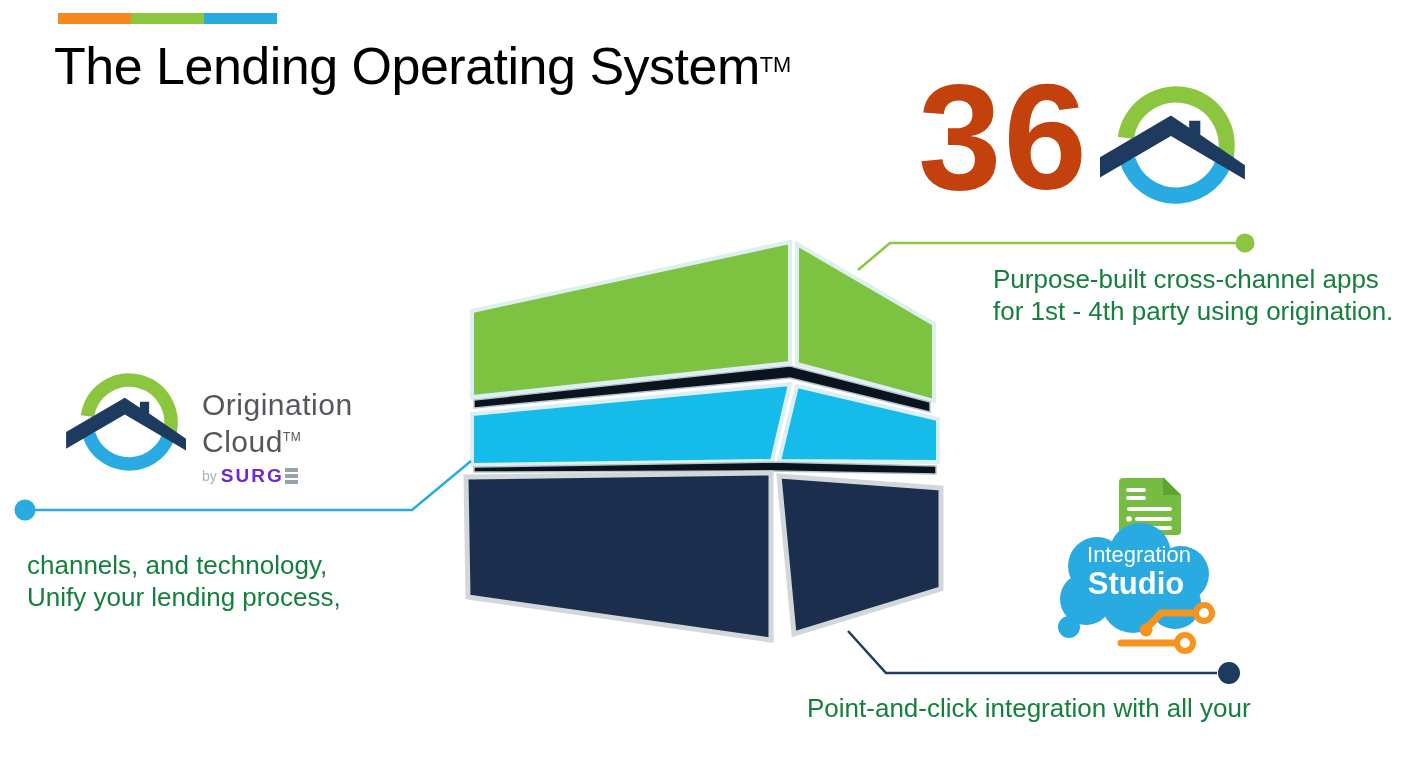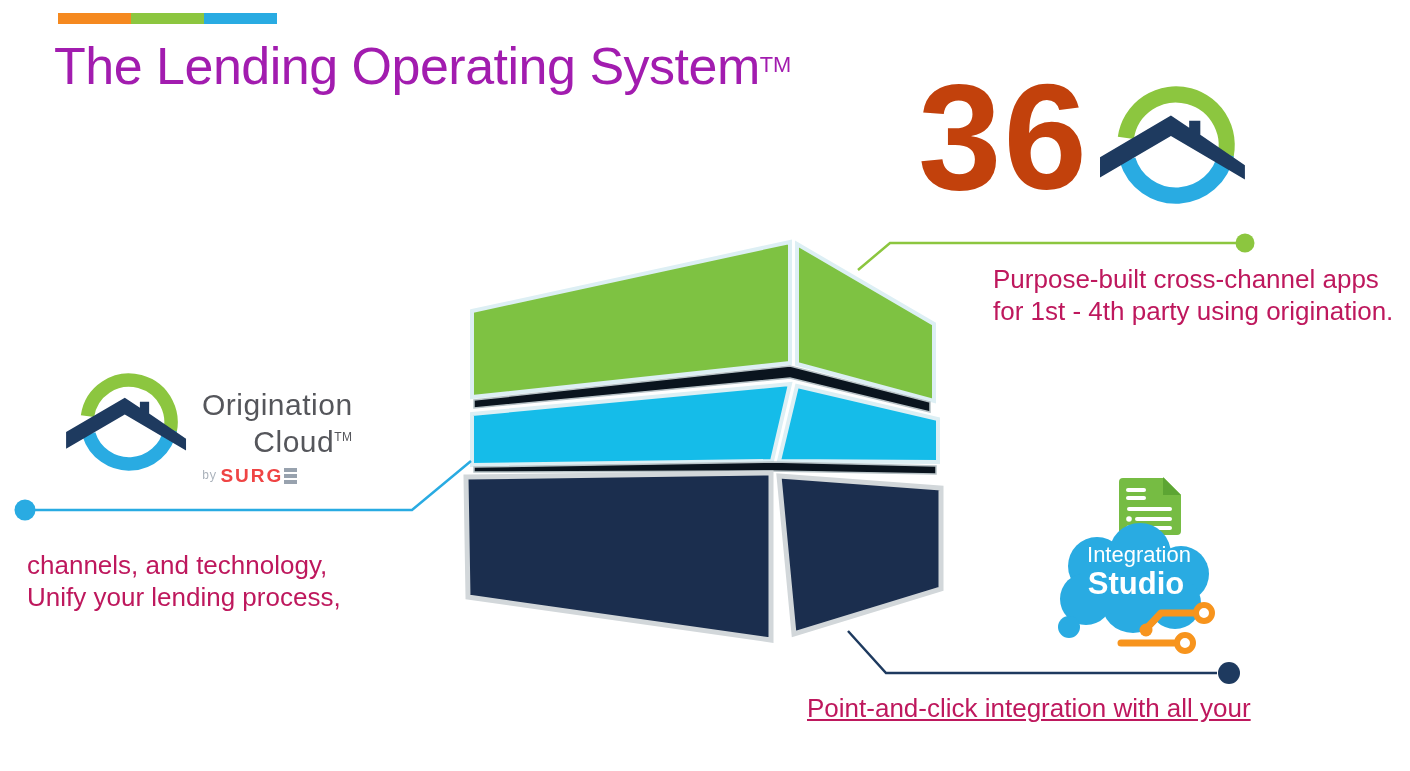--- a/index.html
+++ b/index.html
@@ -3,38 +3,38 @@
 <meta charset="utf-8">
 <style>
   html,body{margin:0;padding:0;background:#fff;}
   #canvas{position:relative;width:1410px;height:771px;background:#fff;overflow:hidden;
           font-family:"Liberation Sans",sans-serif;}
   .abs{position:absolute;}
   
   #top-bars{left:58px;top:13px;display:flex;}
   #top-bars span{width:73px;height:11px;display:block;}
   
-  #page-title{left:54px;top:36px;font-size:52px;font-weight:300;color:#a21caf;
+  #page-title{left:54px;top:36px;font-size:52px;font-weight:300;color:#000000;
               letter-spacing:-0.5px;white-space:nowrap;}
   #page-title sup{font-size:0.42em;vertical-align:0.55em;letter-spacing:0;}
   
   #num-36{left:918px;top:62px;font-size:150px;line-height:150px;font-weight:700;
           color:#c2410c;letter-spacing:2px;}
   
-  .callout{color:#be185d;font-size:26px;line-height:32px;white-space:nowrap;}
+  .callout{color:#15803d;font-size:26px;line-height:32px;white-space:nowrap;}
   #callout-apps{left:993px;top:263px;}
   #callout-platform{left:27px;top:550px;line-height:31.5px;}
-  #callout-integration{left:807px;top:693px;line-height:31.5px;text-decoration:underline;}
+  #callout-integration{left:807px;top:693px;line-height:31.5px;}
   
   #oc-text{left:202px;top:388px;color:#55565b;}
-  .oc-name{font-size:30px;line-height:33px;letter-spacing:0.5px;text-align:right;}
+  .oc-name{font-size:30px;line-height:33px;letter-spacing:0.5px;}
   .oc-name sup{font-size:12px;vertical-align:0.9em;}
   #oc-by{margin-top:7px;display:flex;align-items:center;}
-  #oc-by .by{font-size:12px;color:#a9b1ba;margin-right:4px;font-family:Liberation Mono, monospace;}
-  #oc-by .brand{font-size:19px;font-weight:700;letter-spacing:2px;color:#ef4444;}
+  #oc-by .by{font-size:14px;color:#a9b1ba;margin-right:4px;}
+  #oc-by .brand{font-size:19px;font-weight:700;letter-spacing:2px;color:#6d28d9;}
   .surge-e{display:inline-flex;flex-direction:column;gap:2.5px;margin-left:1px;}
   .surge-e i{display:block;width:13px;height:3.5px;background:#98a2ae;}
   svg text{font-family:"Liberation Sans",sans-serif;}
   .cloud-line1{font-size:22px;font-weight:300;}
   .cloud-line2{font-size:31px;font-weight:700;}
 </style>
 </head>
 <body>
 
 <div id="canvas">

